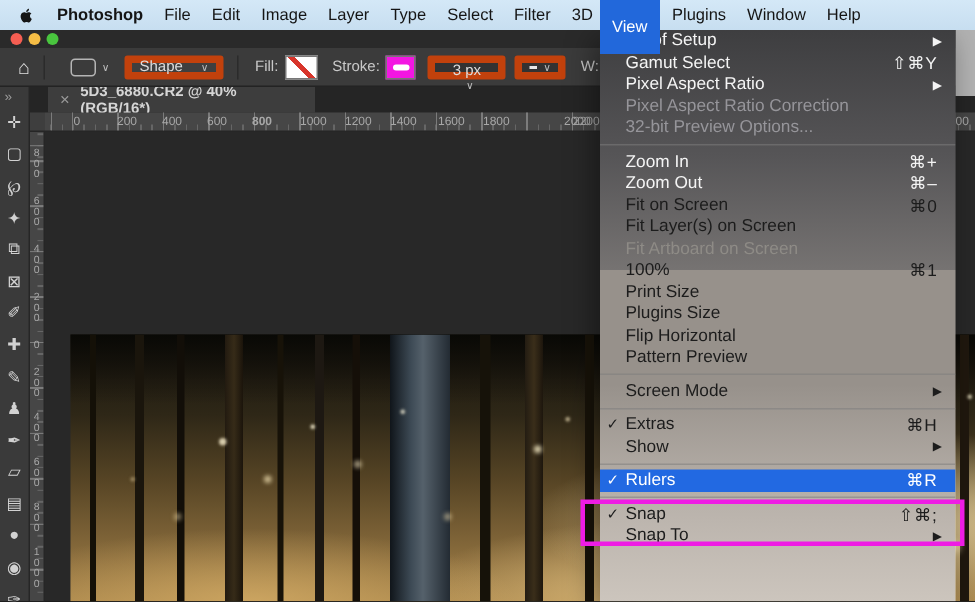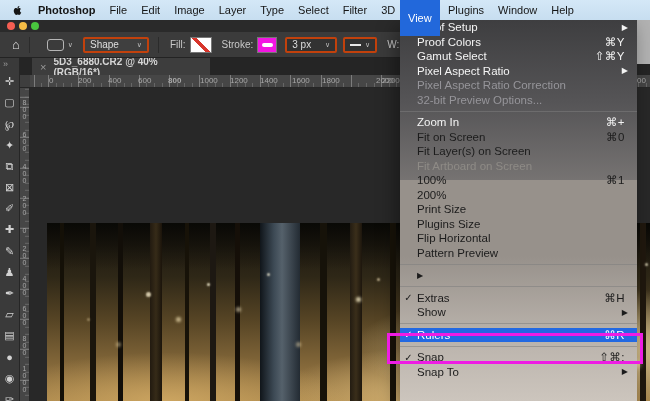--- a/index.html
+++ b/index.html
@@ -24,29 +24,29 @@
   .light.yellow{left:19px;background:#f5bd45;}
   .light.green{left:31px;background:#49c53e;}
 
   .optionsbar{position:absolute;left:0;top:32px;width:650px;height:26px;background:#3b3b3b;
               border-bottom:1px solid #232323;display:flex;align-items:center;color:#cfcfcf;
               font-size:10px;z-index:5;box-sizing:border-box;}
   .ob-home{font-size:13px;color:#e0e0e0;margin-left:12px;line-height:1;}
   .ob-sep{width:1px;height:16px;background:#2b2b2b;margin:0 9px;}
   .ob-toolpreview{width:15px;height:10px;border:1px solid #b5b5b5;border-radius:3px;margin-left:8px;}
   .chev{font-size:7px;color:#bdbdbd;margin-left:4px;}
-  .ob-box{background:#323232;border:2px solid #c2410c;border-radius:2px;display:flex;
+  .ob-box{background:#323232;border:5px solid #c2410c;border-radius:2px;display:flex;
           align-items:center;box-sizing:border-box;height:16px;padding:0 5px;color:#dedede;text-align:right;}
   .ob-shape{width:66px;justify-content:space-between;margin-left:10px;background:#3f3f3f;}
   .ob-label{margin:0 4px 0 2px;color:#c9c9c9;}
   .fill-swatch{width:20px;height:14px;background:#fff;border:1px solid #777;
     background-image:linear-gradient(45deg,transparent 43%,#d8352b 43%,#d8352b 57%,transparent 57%);}
   .stroke-swatch{width:18px;height:14px;border:1px solid #777;display:flex;align-items:center;justify-content:center;}
   .stroke-swatch i{display:block;width:11px;height:4px;background:#fff;border-radius:2px;}
-  .ob-strokew{width:52px;justify-content:space-between;margin-right:6px;}
+  .ob-strokew{width:52px;justify-content:space-between;margin-right:6px;flex-direction:column;}
   .ob-line{width:34px;justify-content:space-between;}
   .ob-line i{display:block;width:15px;height:2px;background:#e8e8e8;}
   .ob-width{width:36px;margin-left:2px;}
   .chain{position:relative;width:16px;height:10px;margin-left:12px;}
   .chain::before,.chain::after{content:'';position:absolute;top:1px;width:7px;height:7px;
     border:1.5px solid #c4c4c4;border-radius:50%;box-sizing:border-box;}
   .chain::before{left:0;} .chain::after{left:5px;}
 
   
   .tabbar{position:absolute;left:20px;top:58px;width:630px;height:17px;background:#252525;z-index:4;display:flex;}
@@ -301,26 +301,20 @@
   <div class="menu">
 
   <div class="mi">
         <span class="chk"></span>
         <span class="lbl">Proof Setup</span>
         <span class="sc" style="padding-right: 0px;"></span>
         <span class="arr">▶</span>
       </div>
       <div class="mi">
         <span class="chk"></span>
-        <span class="lbl">Proof Colors</span>
-        <span class="sc">⌘Y</span>
-
-      </div>
-      <div class="mi">
-        <span class="chk"></span>
         <span class="lbl">Gamut Select</span>
         <span class="sc">⇧⌘Y</span>
 
       </div>
       <div class="mi">
         <span class="chk"></span>
         <span class="lbl">Pixel Aspect Ratio</span>
         <span class="sc" style="padding-right: 0px;"></span>
         <span class="arr">▶</span>
       </div>
@@ -336,20 +330,26 @@
         <span class="sc" style="padding-right: 12px;"></span>
 
       </div>
       <div class="msep"></div>
       <div class="mi">
         <span class="chk"></span>
         <span class="lbl">Zoom In</span>
         <span class="sc">⌘+</span>
 
       </div>
+      <div class="mi">
+        <span class="chk"></span>
+        <span class="lbl">Zoom Out</span>
+        <span class="sc">⌘–</span>
+
+      </div>
       <div class="mi dark">
         <span class="chk"></span>
         <span class="lbl">Fit on Screen</span>
         <span class="sc">⌘0</span>
 
       </div>
       <div class="mi dark">
         <span class="chk"></span>
         <span class="lbl">Fit Layer(s) on Screen</span>
         <span class="sc" style="padding-right: 12px;"></span>
@@ -362,26 +362,20 @@
 
       </div>
       <div class="mi dark">
         <span class="chk"></span>
         <span class="lbl">100%</span>
         <span class="sc">⌘1</span>
 
       </div>
       <div class="mi dark">
         <span class="chk"></span>
-        <span class="lbl">200%</span>
-        <span class="sc" style="padding-right: 12px;"></span>
-
-      </div>
-      <div class="mi dark">
-        <span class="chk"></span>
         <span class="lbl">Print Size</span>
         <span class="sc" style="padding-right: 12px;"></span>
 
       </div>
       <div class="mi dark">
         <span class="chk"></span>
         <span class="lbl">Plugins Size</span>
         <span class="sc" style="padding-right: 12px;"></span>
 
       </div>
@@ -393,20 +387,21 @@
       </div>
       <div class="mi dark">
         <span class="chk"></span>
         <span class="lbl">Pattern Preview</span>
         <span class="sc" style="padding-right: 12px;"></span>
 
       </div>
       <div class="msep"></div>
       <div class="mi dark">
         <span class="chk"></span>
+        <span class="lbl">Screen Mode</span>
         <span class="sc" style="padding-right: 0px;"></span>
         <span class="arr">▶</span>
       </div>
       <div class="msep"></div>
       <div class="mi dark">
         <span class="chk">✓</span>
         <span class="lbl">Extras</span>
         <span class="sc">⌘H</span>
 
       </div>

